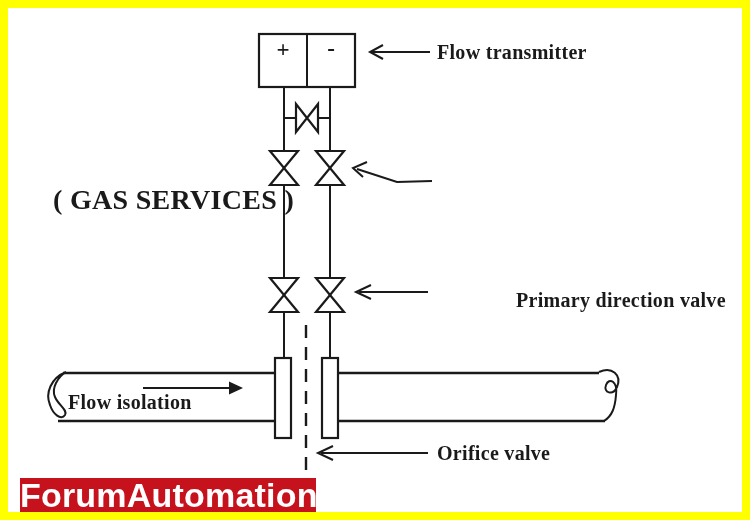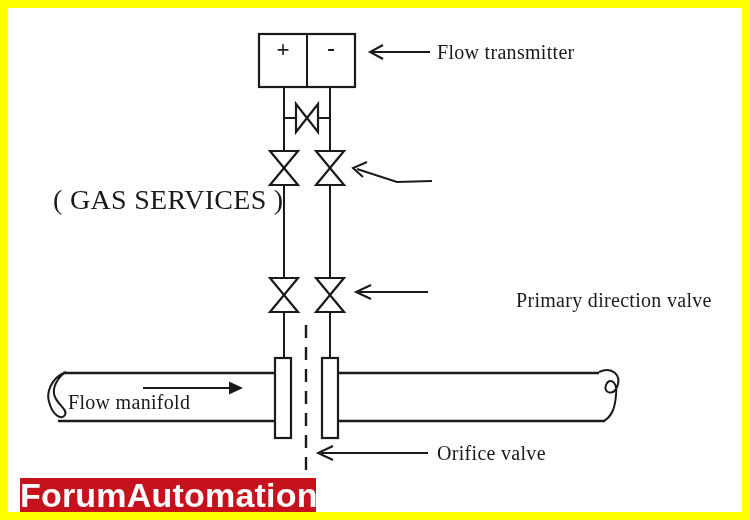--- a/index.html
+++ b/index.html
@@ -38,21 +38,21 @@
   }
   svg.art polygon.head { fill: var(--ink, #1a1a1a); stroke: none; }
   svg.art line.pipe { stroke-width: 2.6; }
   svg.art line.dashed { stroke-width: 2.4; stroke-dasharray: 13 9; }
   svg.art polyline.openhead { stroke-width: 2; }
   .lbl {
     position: absolute;
     z-index: 2;
     color: var(--ink, #1a1a1a);
     font-family: "Liberation Serif", serif;
-    font-weight: normal;
+    font-weight: bold;
     font-size: 20px;
     line-height: 22px;
     white-space: nowrap;
     letter-spacing: 0.3px;
   }
   .lbl.big { font-size: 28px; }
   .port {
     position: absolute;
     z-index: 2;
     width: 28px;
@@ -171,21 +171,21 @@
   <div class="port" style="left:269px; top:38px;">+</div>
   <div class="port" style="left:317px; top:37px;">-</div>
 
   <div class="lbl" style="left:437px; top:41px;">Flow transmitter</div>
 
   <div class="lbl big" style="left:53px; top:189px;">( GAS SERVICES )</div>
 
 
   <div class="lbl" style="left:516px; top:289px;">Primary direction valve</div>
 
-  <div class="lbl" style="left:68px; top:391px;">Flow manifold</div>
+  <div class="lbl" style="left:68px; top:391px;">Flow isolation</div>
 
   <div class="lbl" style="left:437px; top:442px;">Orifice valve</div>
 
   <div id="watermark">
     <span>ForumAutomation.Com</span>
   </div>
 
   <div id="border-overlay"></div>
 </div>
 

